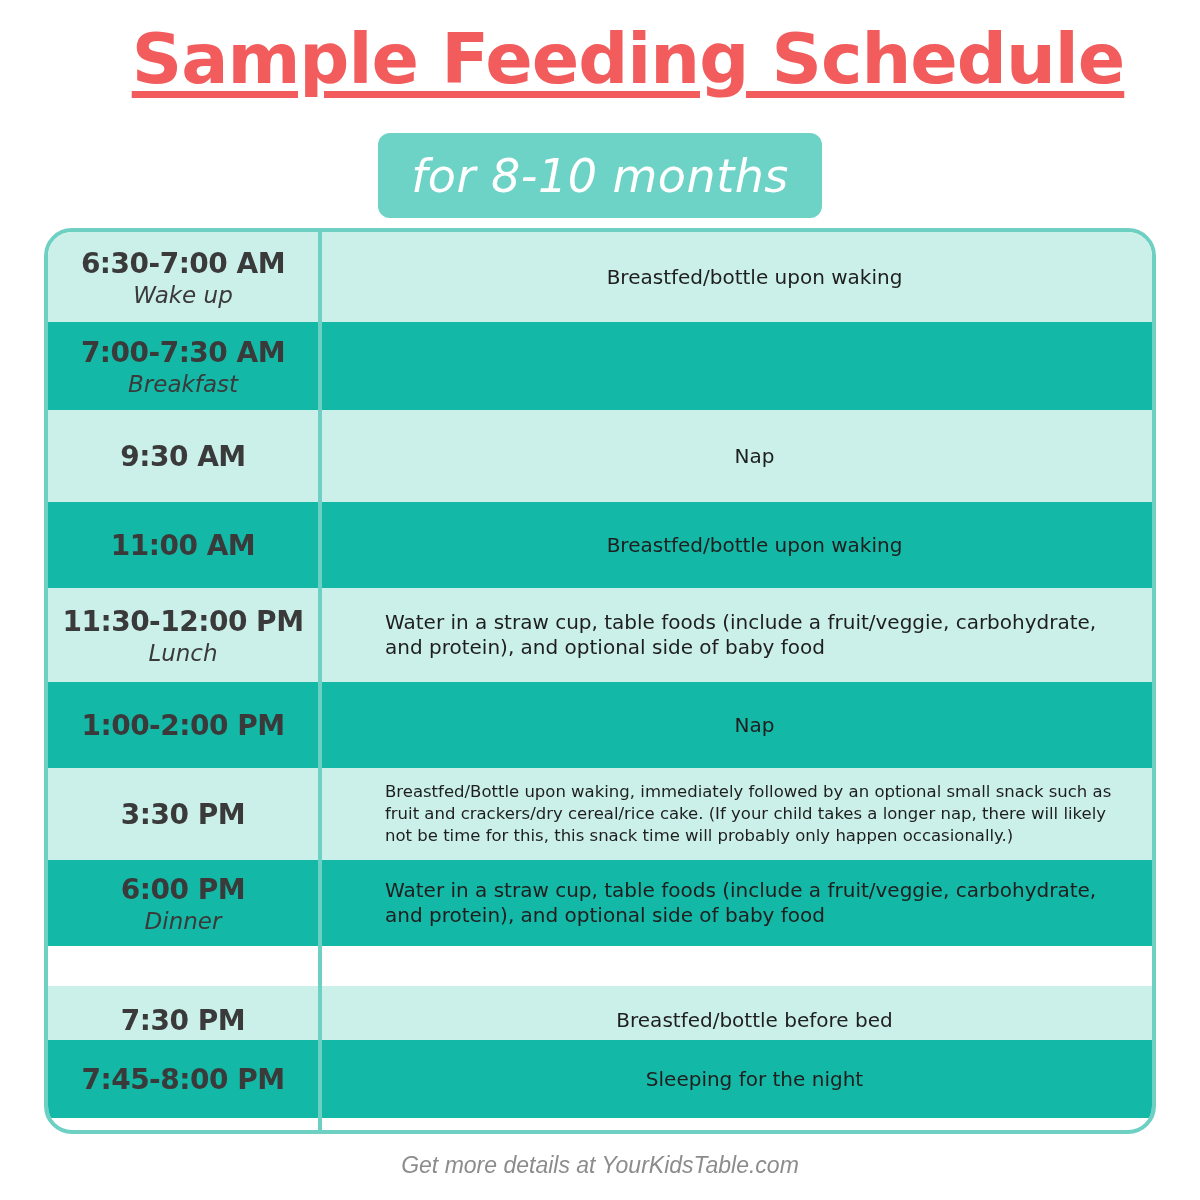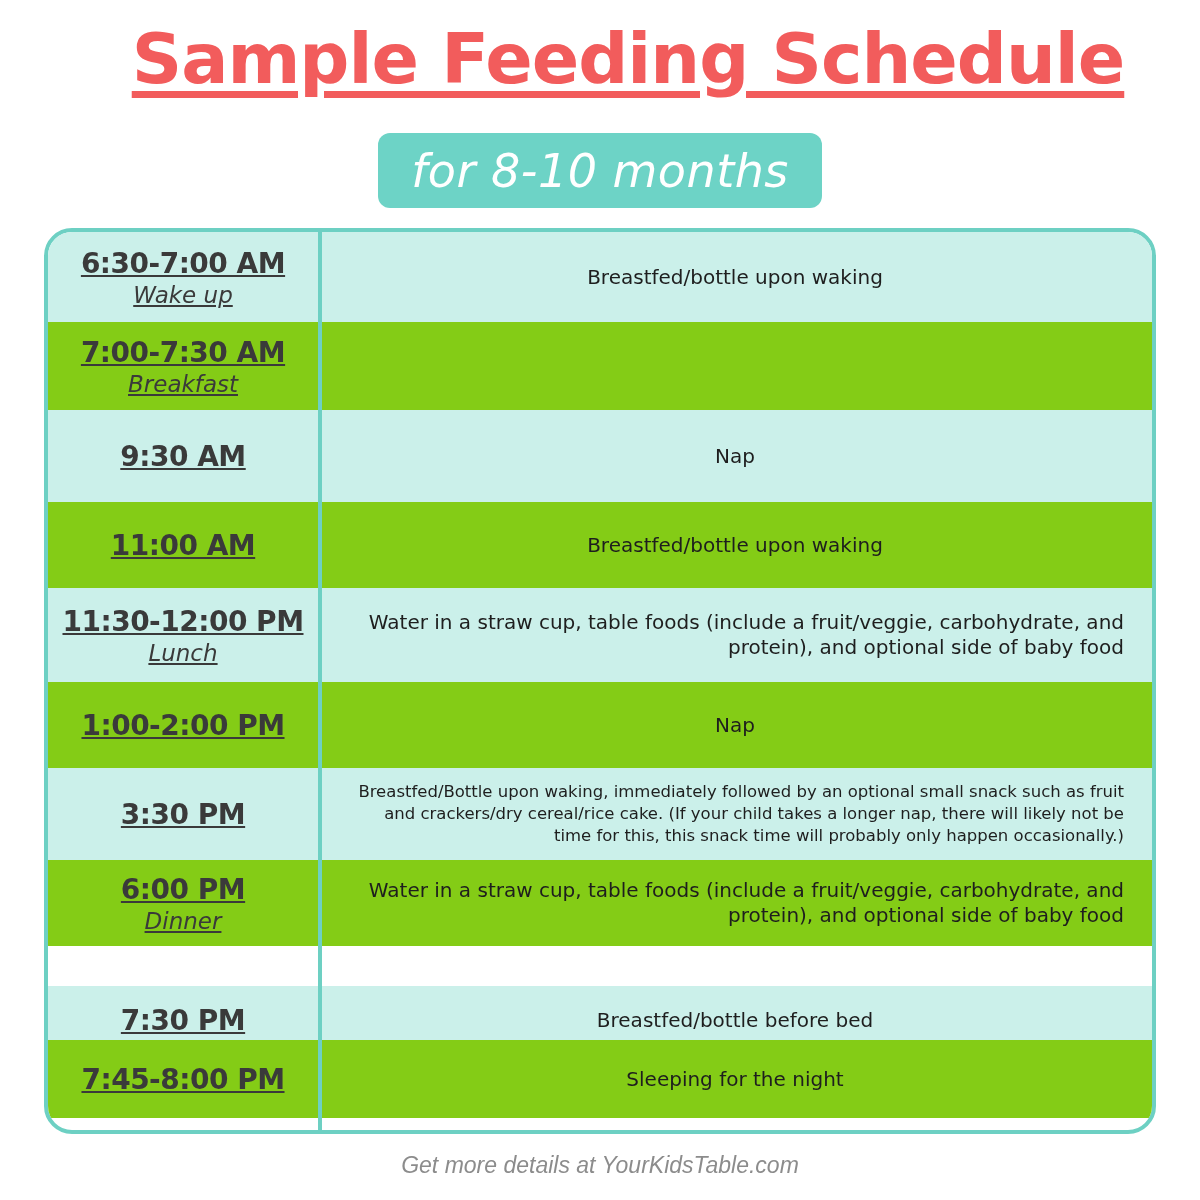--- a/index.html
+++ b/index.html
@@ -6,46 +6,45 @@
   html, body { width: 1200px; height: 1200px; background: #ffffff; overflow: hidden; }
   body { font-family: "DejaVu Sans", sans-serif; position: relative; }
 
   .title {
     position: absolute; left: 0; top: 18px; width: 1200px; text-align: center;
     font-family: "DejaVu Sans", sans-serif; font-weight: bold;
     font-size: 70px; color: #f25c5c; letter-spacing: -1px;
     text-decoration: underline; text-decoration-thickness: 7px; text-underline-offset: 8px; margin-left: 28px;
   }
   .subtitle-pill {
-    position: absolute; left: 378px; top: 133px; width: 444px; height: 75px;
+    position: absolute; left: 378px; top: 133px; width: 444px; height: 85px;
     background: #6dd3c6; border-radius: 12px;
     display: flex; align-items: center; justify-content: center;
   }
   .subtitle-pill span {
     font-family: "DejaVu Sans", sans-serif; font-style: italic; color: #ffffff;
     font-size: 46px; font-weight: normal; letter-spacing: 0.5px;
   }
 
   .table {
     position: absolute; left: 44px; top: 228px; width: 1112px; height: 906px;
     border: 4px solid #6dd0c3; border-radius: 28px; overflow: hidden; background: #fff;
   }
   .row { position: absolute; left: 0; width: 100%; display: flex; }
   .row.tint { background: #cbf0ea; }
-  .row.plain { background: #84cc16; }
+  .row.plain { background: #14b8a6; }
   .time-cell {
     width: 270px; display: flex; flex-direction: column; align-items: center; justify-content: center;
     color: #3a3a3a;
-    text-decoration: underline;
   }
   .time { font-family: "DejaVu Sans", sans-serif; font-weight: bold; font-size: 28px; letter-spacing: -0.5px; }
   .label { font-family: "DejaVu Sans", sans-serif; font-style: italic; font-size: 23px; color: #3a3a3a; margin-top: 2px; }
   .desc-cell {
-    flex: 1; display: flex; align-items: center; justify-content: center; text-align: right;
-    color: #1e1e1e; font-family: "DejaVu Sans", sans-serif; font-size: 20px; line-height: 25px; padding: 0 28px;
+    flex: 1; display: flex; align-items: center; justify-content: center; text-align: left;
+    color: #1e1e1e; font-family: "DejaVu Sans", sans-serif; font-size: 20px; line-height: 25px; padding: 0 28px; margin-left: 39px;
   }
   .desc-cell.small { font-size: 16.5px; line-height: 22px; }
   .divider {
     position: absolute; left: 270px; top: 0; width: 4px; height: 100%; background: #6dd0c3;
   }
 
   .footer {
     position: absolute; left: 0; top: 1152px; width: 1200px; text-align: center;
     font-family: Liberation Sans, sans-serif; font-style: italic; font-size: 23px; color: #8c8c8c;
   }

